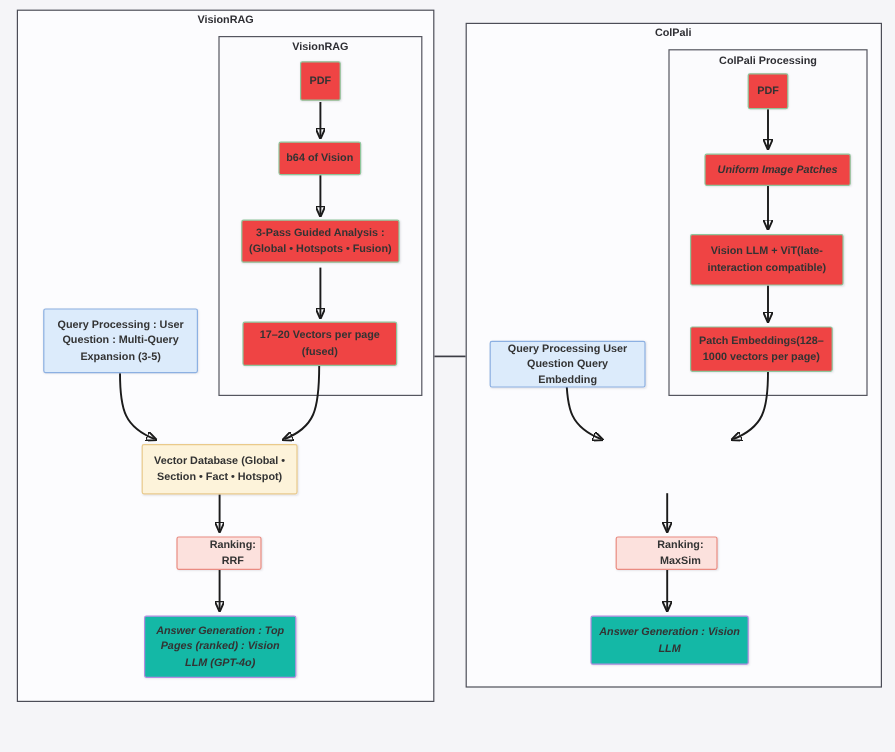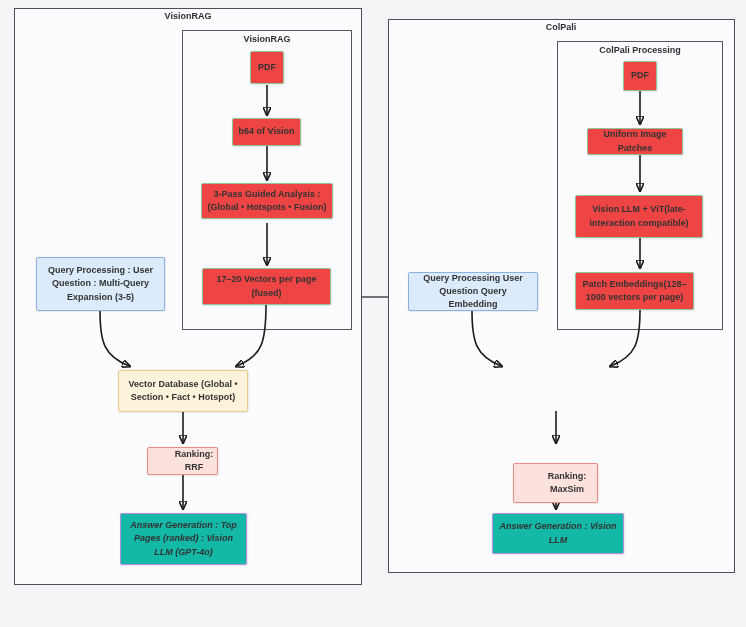--- a/index.html
+++ b/index.html
@@ -118,20 +118,20 @@
   <div class="node green" style="left:250px;top:51px;width:34px;height:33px;">PDF</div>
   <div class="node green" style="left:232px;top:118px;width:69px;height:28px;">b64 of Vision</div>
   <div class="node green" style="left:201px;top:183px;width:132px;height:36px;">3-Pass Guided Analysis : (Global • Hotspots • Fusion)</div>
   <div class="node green" style="left:202px;top:268px;width:129px;height:37px;">17–20 Vectors per page (fused)</div>
   <div class="node blue" style="left:36px;top:257px;width:129px;height:54px;">Query Processing : User Question : Multi-Query Expansion (3-5)</div>
   <div class="node yellow" style="left:118px;top:370px;width:130px;height:42px;">Vector Database (Global • Section • Fact • Hotspot)</div>
   <div class="node red" style="left:147px;top:447px;width:71px;height:28px;">Ranking: RRF</div>
   <div class="node purple" style="left:120px;top:513px;width:127px;height:52px;">Answer Generation : Top Pages (ranked) : Vision LLM (GPT-4o)</div>
 
   <div class="node green" style="left:623px;top:61px;width:34px;height:30px;">PDF</div>
-  <div class="node green" style="left:587px;top:128px;width:96px;height:27px;">Uniform Image Patches</div>
+  <div class="node green" style="left:587px;top:128px;width:122px;height:27px;font-style:italic;">Uniform Image Patches</div>
   <div class="node green" style="left:575px;top:195px;width:128px;height:43px;">Vision LLM + ViT(late-interaction compatible)</div>
   <div class="node green" style="left:575px;top:272px;width:119px;height:38px;">Patch Embeddings(128–1000 vectors per page)</div>
-  <div class="node blue" style="left:408px;top:272px;width:130px;height:39px;">Query Processing User Question Query Embedding</div>
-  <div class="node red" style="left:513px;top:447px;width:85px;height:40px;margin-top:16px;">Ranking: MaxSim</div>
+  <div class="node blue" style="left:408px;top:284px;width:130px;height:39px;">Query Processing User Question Query Embedding</div>
+  <div class="node red" style="left:513px;top:447px;width:85px;height:28px;">Ranking: MaxSim</div>
   <div class="node purple" style="left:492px;top:513px;width:132px;height:41px;">Answer Generation : Vision LLM</div>
 
 </div>
 
 </body></html>

